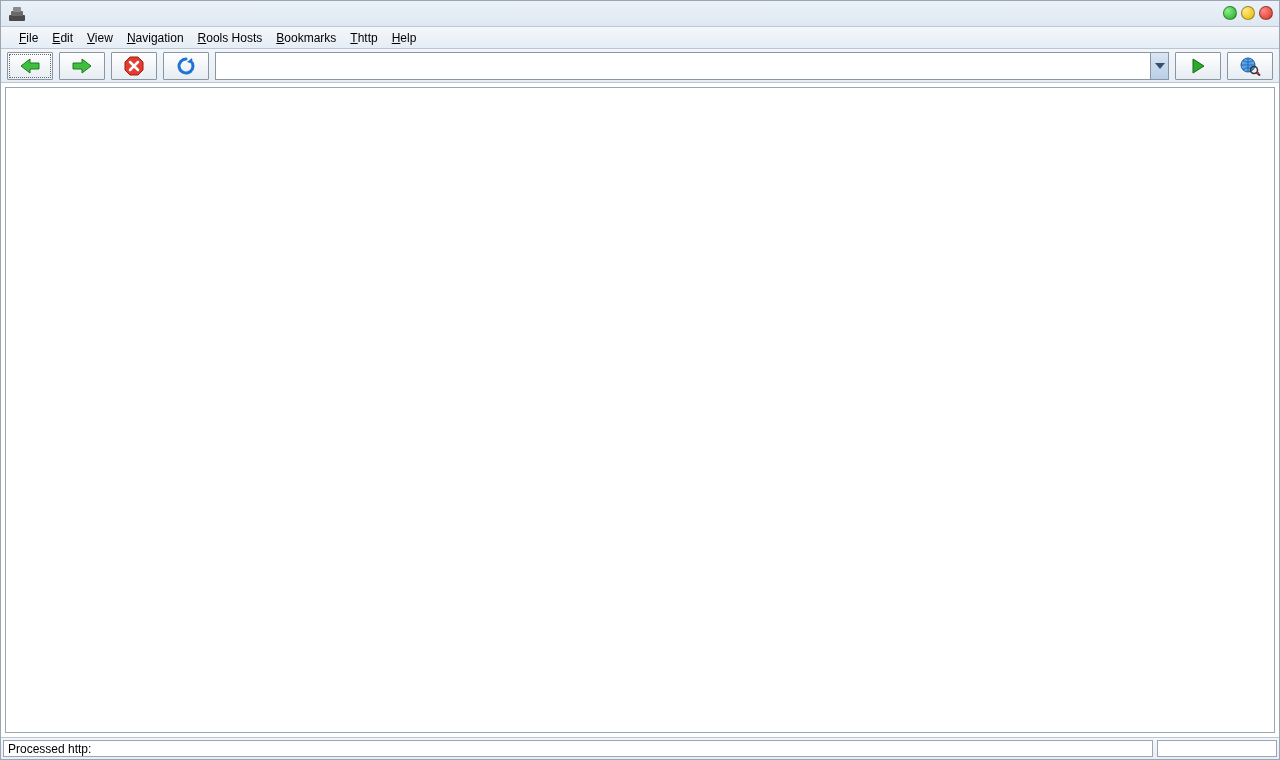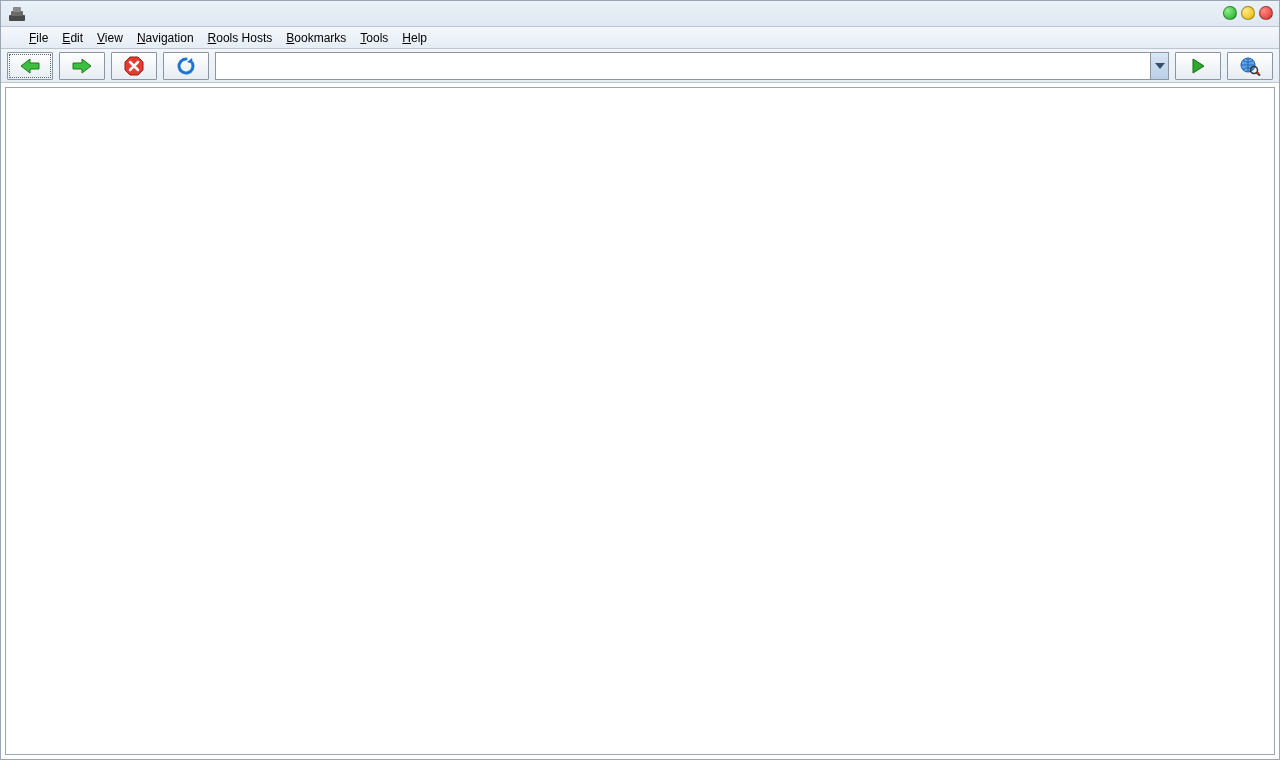--- a/index.html
+++ b/index.html
@@ -46,21 +46,21 @@
   .wc-min { background: radial-gradient(circle at 30% 30%, #8af08a, #1ea81e); }
   .wc-max { background: radial-gradient(circle at 30% 30%, #ffe985, #e6b800); }
   .wc-close { background: radial-gradient(circle at 30% 30%, #ff8a84, #d93025); }
 
   
   .menubar {
     height: 22px;
     background: linear-gradient(#f4f7fb, #e6edf5);
     border-bottom: 1px solid #bcc6d1;
     display: flex; align-items: center;
-    padding-left: 22px;
+    padding-left: 12px;
   }
   .menu-item {
     padding: 2px 6px;
     margin-right: 2px;
     color: #000;
     cursor: default;
   }
   .mn { text-decoration: underline; }
 
   
@@ -152,21 +152,21 @@
     </div>
   </div>
 
   <div class="menubar">
     <div class="menu-item"><span class="mn">F</span><span>ile</span></div>
     <div class="menu-item"><span class="mn">E</span><span>dit</span></div>
     <div class="menu-item"><span class="mn">V</span><span>iew</span></div>
     <div class="menu-item"><span class="mn">N</span><span>avigation</span></div>
     <div class="menu-item"><span class="mn">R</span><span>ools Hosts</span></div>
     <div class="menu-item"><span class="mn">B</span><span>ookmarks</span></div>
-    <div class="menu-item"><span class="mn">T</span><span>ools</span></div>
+    <div class="menu-item"><span class="mn">T</span><span>http</span></div>
     <div class="menu-item"><span class="mn">H</span><span>elp</span></div>
   </div>
 
   <div class="toolbar">
     <div class="btn active-focus">
       <svg width="22" height="18" viewBox="0 0 22 18">
         <path d="M11 2 L2 9 L11 16 L11 12 L20 12 L20 6 L11 6 Z" fill="#3fbf3f" stroke="#1b7a1b" stroke-width="1"></path>
       </svg>
     </div>
     <div class="btn">
@@ -207,14 +207,18 @@
         <path d="M2 9 h14 M9 2 v14 M4 4.5 Q9 8 14 4.5 M4 13.5 Q9 10 14 13.5" stroke="#1e5ca3" stroke-width="0.8" fill="none"></path>
         <circle cx="15" cy="14" r="3.5" fill="none" stroke="#333" stroke-width="1.5"></circle>
         <line x1="17.5" y1="16.5" x2="21" y2="19.5" stroke="#333" stroke-width="2"></line>
         <circle cx="19" cy="17" r="1.2" fill="#d93025"></circle>
       </svg>
     </div>
   </div>
 
   <div class="content"></div>
 
+  <div class="statusbar">
+    <div class="status-pane status-main">Processed http:</div>
+    <div class="status-pane status-small"></div>
+  </div>
 
 </div>
 
 </body></html>

